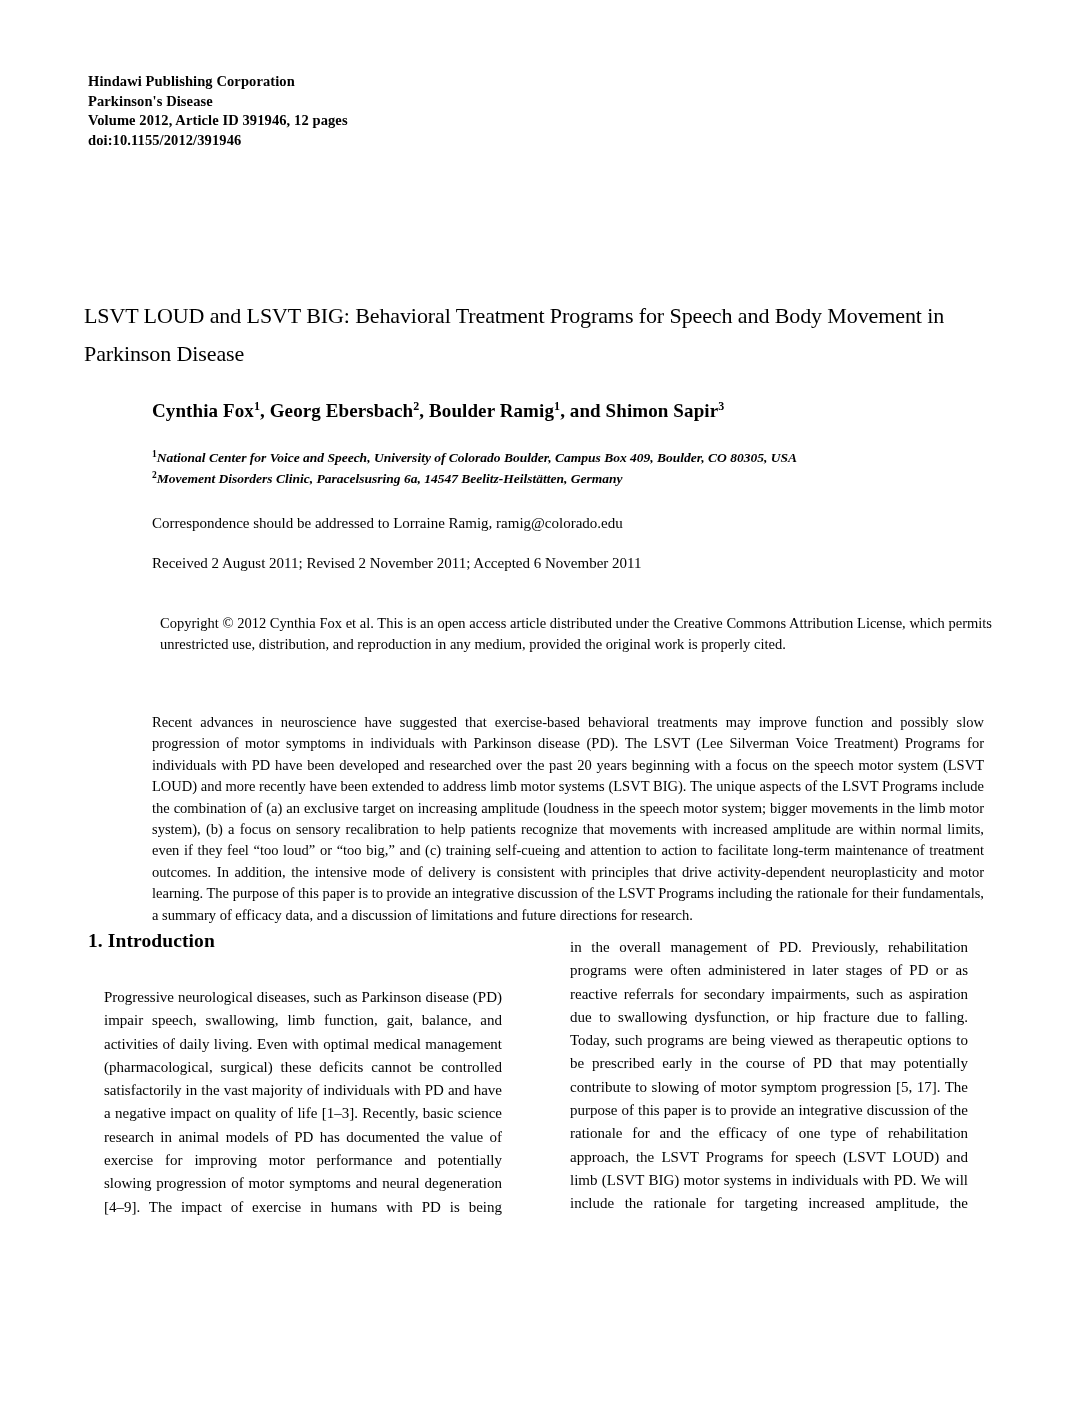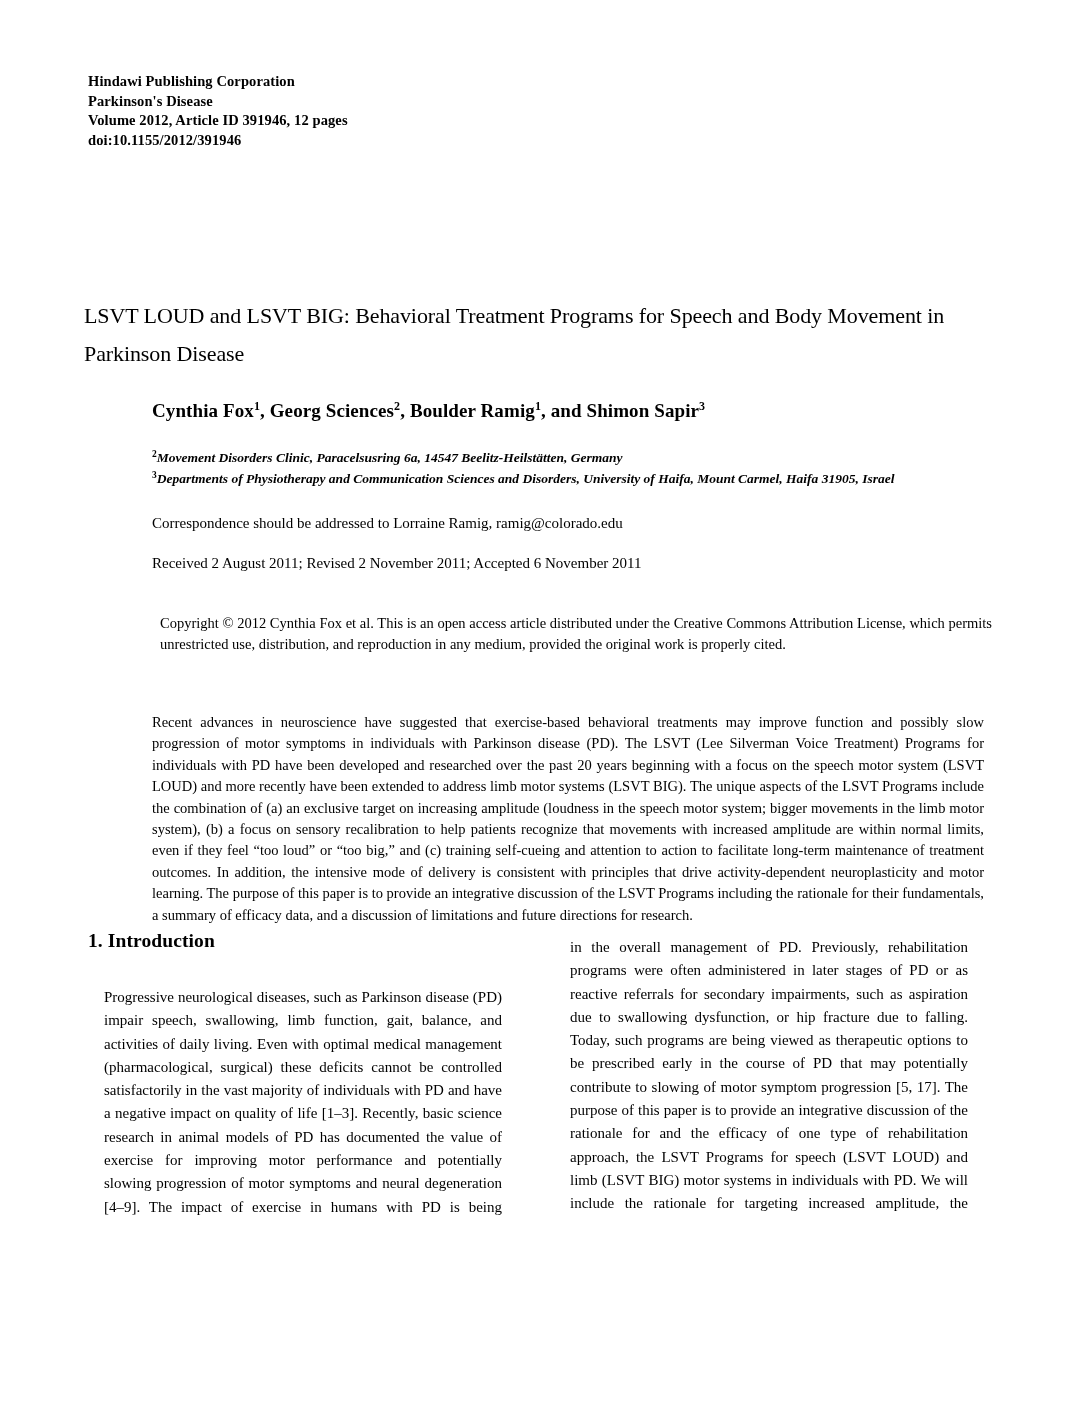--- a/index.html
+++ b/index.html
@@ -171,25 +171,25 @@
   <div class="masthead">
     <div>Hindawi Publishing Corporation</div>
     <div>Parkinson's Disease</div>
     <div>Volume 2012, Article ID 391946, 12 pages</div>
     <div>doi:10.1155/2012/391946</div>
   </div>
 
 
   <h1 class="title">LSVT LOUD and LSVT BIG: Behavioral Treatment Programs for Speech and Body Movement in Parkinson Disease</h1>
 
-  <div class="authors"><span>Cynthia Fox</span><sup>1</sup><span>, </span><span>Georg Sciences</span><sup>2</sup><span>, </span><span>Boulder Ramig</span><sup>1</sup><span>, and </span><span>Shimon Sapir</span><sup>3</sup></div>
+  <div class="authors"><span>Cynthia Fox</span><sup>1</sup><span>, </span><span>Georg Ebersbach</span><sup>2</sup><span>, </span><span>Boulder Ramig</span><sup>1</sup><span>, and </span><span>Shimon Sapir</span><sup>3</sup></div>
 
   <div class="affiliations">
+      <div class="aff"><sup>1</sup><span>National Center for Voice and Speech, University of Colorado Boulder, Campus Box 409, Boulder, CO 80305, USA</span></div>
       <div class="aff"><sup>2</sup><span>Movement Disorders Clinic, Paracelsusring 6a, 14547 Beelitz-Heilstätten, Germany</span></div>
-      <div class="aff"><sup>3</sup><span>Departments of Physiotherapy and Communication Sciences and Disorders, University of Haifa, Mount Carmel, Haifa 31905, Israel</span></div>
     </div>
 
   <div class="meta">
     <div class="meta-line">Correspondence should be addressed to Lorraine Ramig, ramig@colorado.edu</div>
     <div class="meta-line">Received 2 August 2011; Revised 2 November 2011; Accepted 6 November 2011</div>
   </div>
 
   <div class="copyright">Copyright © 2012 Cynthia Fox et al. This is an open access article distributed under the Creative Commons Attribution License, which permits unrestricted use, distribution, and reproduction in any medium, provided the original work is properly cited.</div>
 
   <div class="abstract">Recent advances in neuroscience have suggested that exercise-based behavioral treatments may improve function and possibly slow progression of motor symptoms in individuals with Parkinson disease (PD). The LSVT (Lee Silverman Voice Treatment) Programs for individuals with PD have been developed and researched over the past 20 years beginning with a focus on the speech motor system (LSVT LOUD) and more recently have been extended to address limb motor systems (LSVT BIG). The unique aspects of the LSVT Programs include the combination of (a) an exclusive target on increasing amplitude (loudness in the speech motor system; bigger movements in the limb motor system), (b) a focus on sensory recalibration to help patients recognize that movements with increased amplitude are within normal limits, even if they feel “too loud” or “too big,” and (c) training self-cueing and attention to action to facilitate long-term maintenance of treatment outcomes. In addition, the intensive mode of delivery is consistent with principles that drive activity-dependent neuroplasticity and motor learning. The purpose of this paper is to provide an integrative discussion of the LSVT Programs including the rationale for their fundamentals, a summary of efficacy data, and a discussion of limitations and future directions for research.</div>

